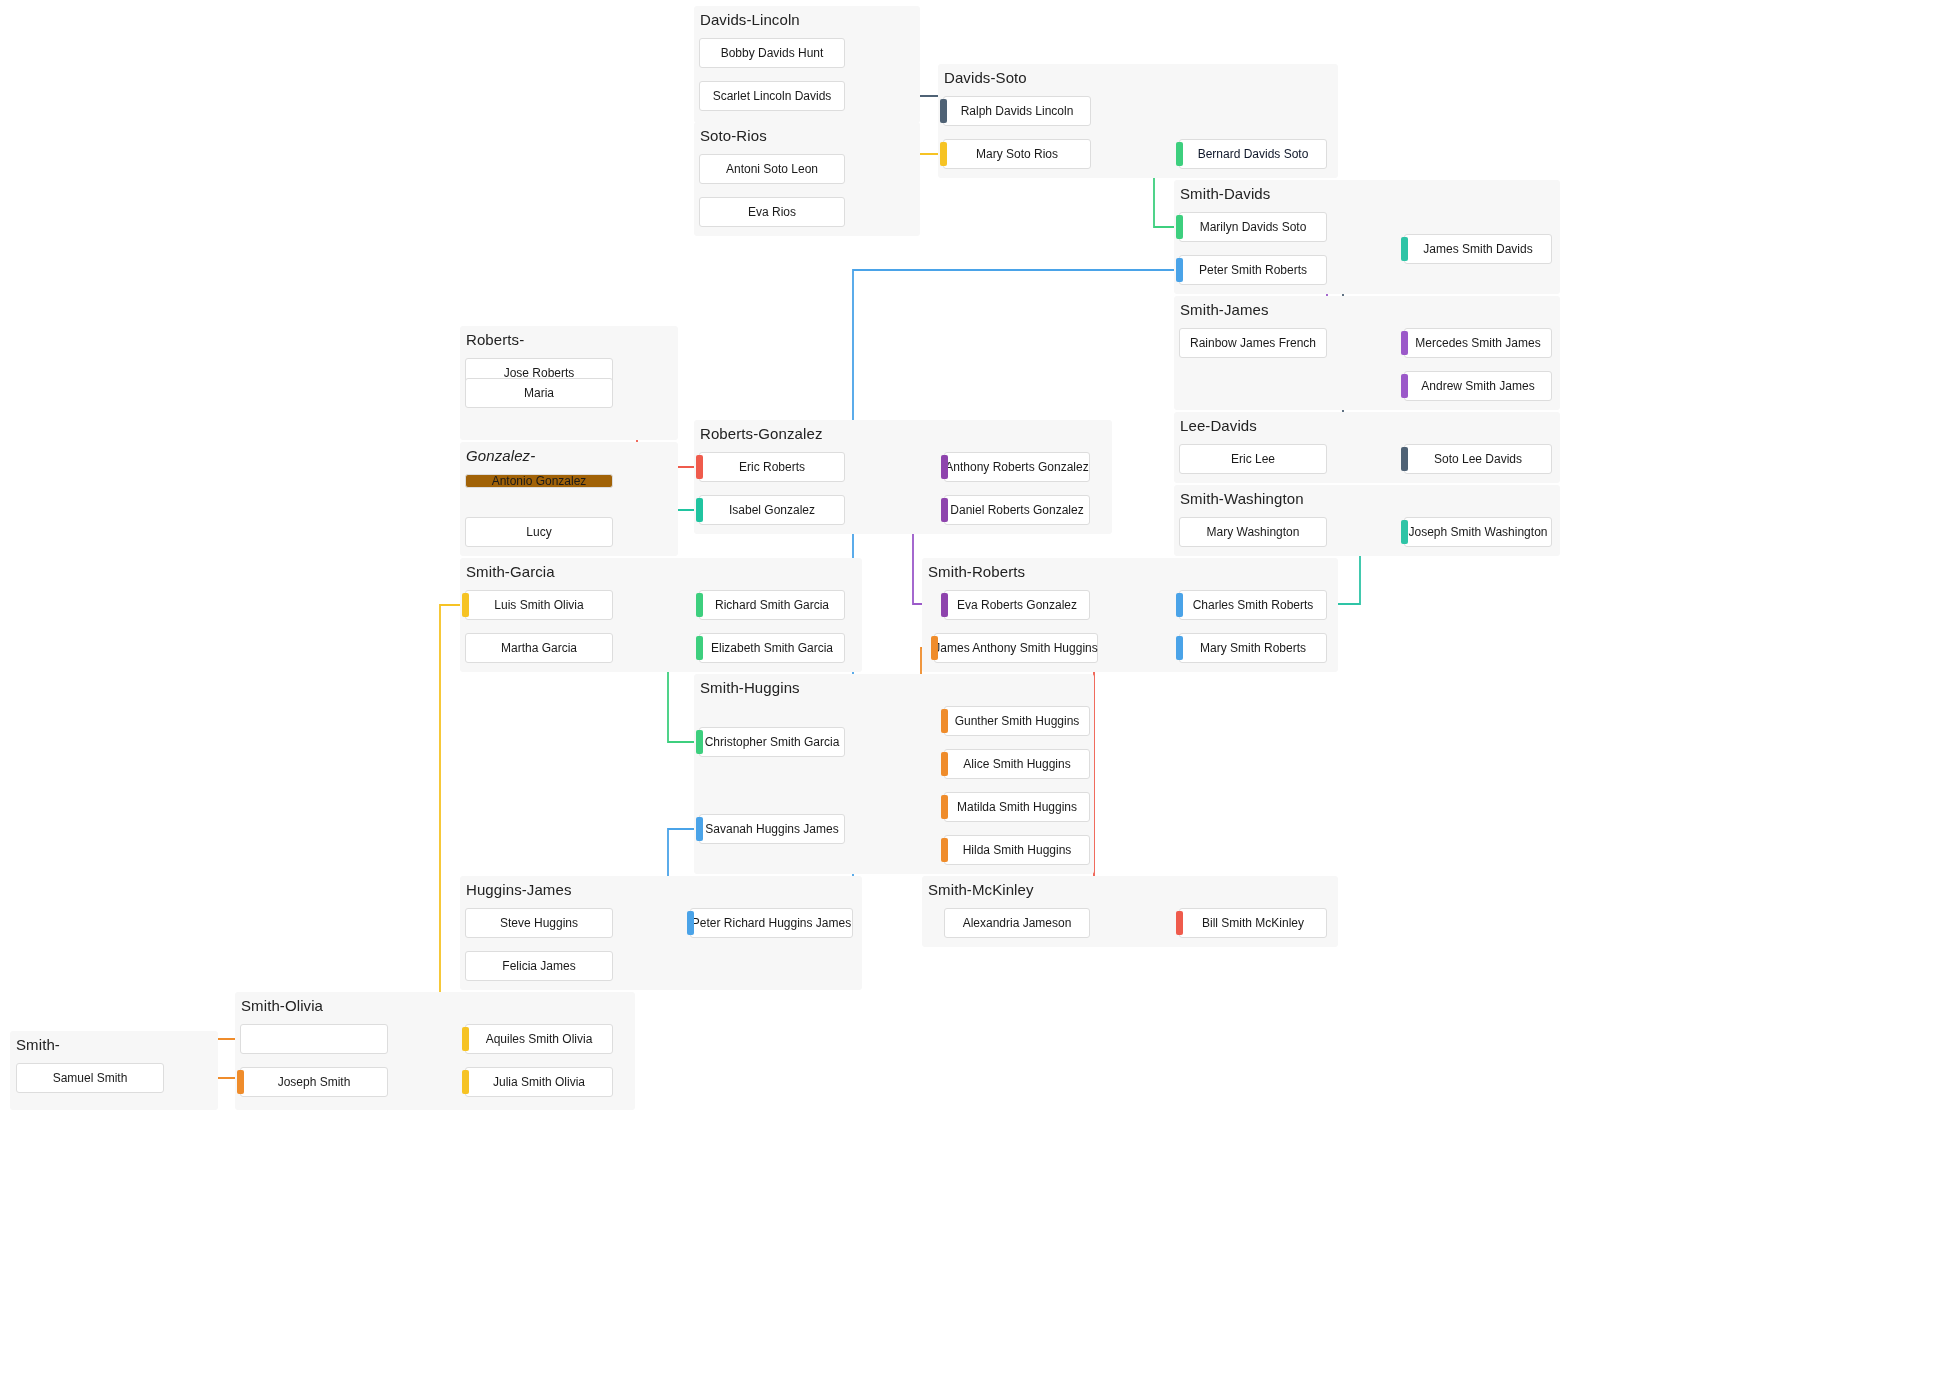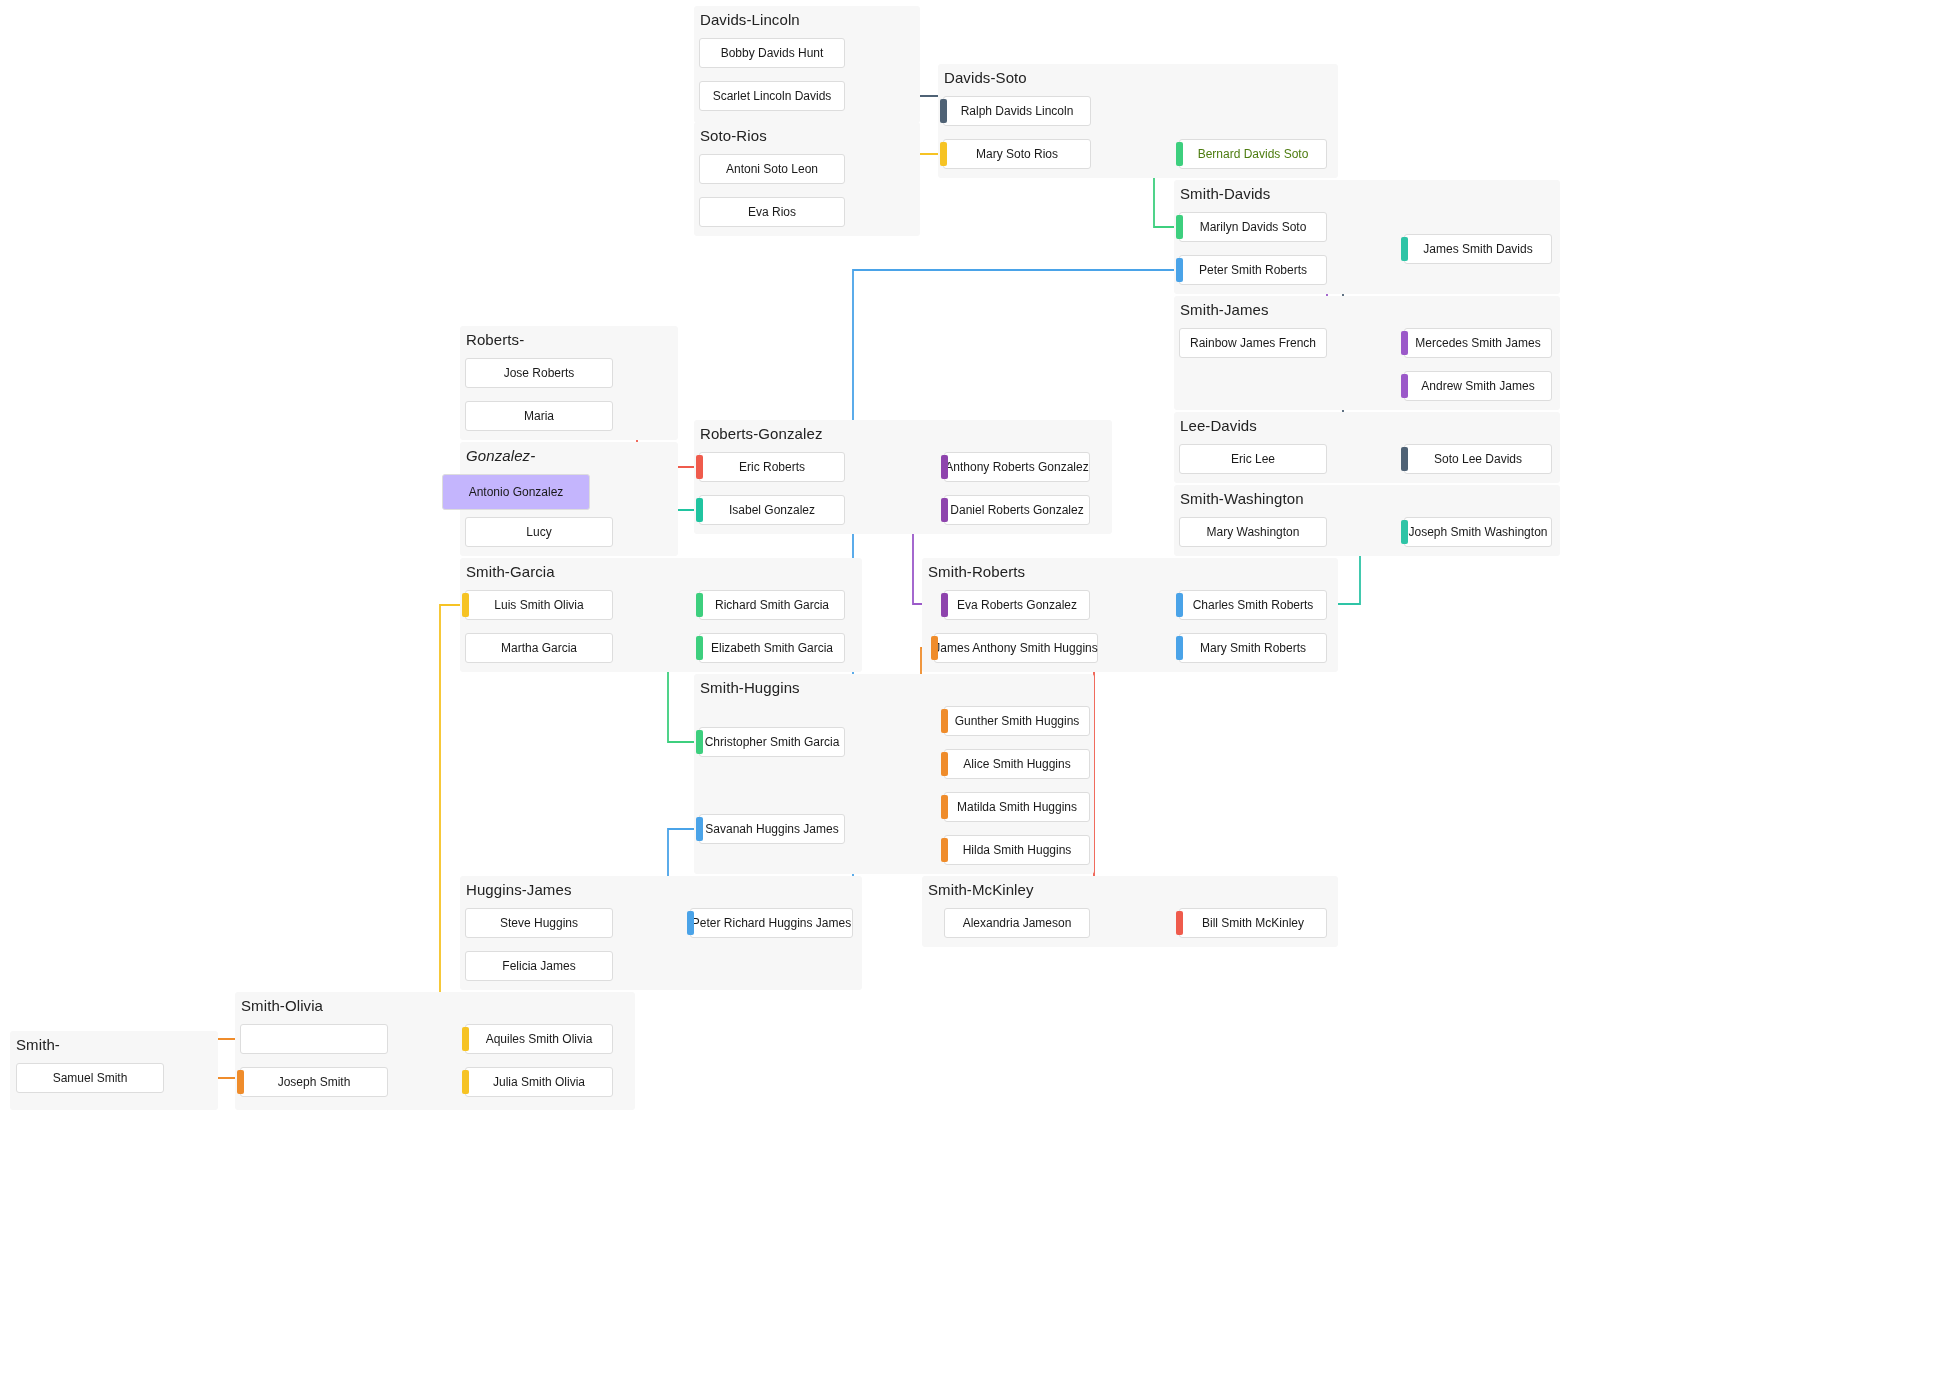--- a/index.html
+++ b/index.html
@@ -141,22 +141,22 @@
       <div class="card" style="left: 943px; top: 139px; width: 148px; height: 30px; background: rgb(255, 255, 255); border-color: rgb(221, 221, 221); color: rgb(26, 26, 26);">Mary Soto Rios</div>
       <div class="bar" style="left: 940px; top: 142px; height: 24px; background: rgb(246, 195, 36);"></div>
       <div class="card" style="left: 1179px; top: 212px; width: 148px; height: 30px; background: rgb(255, 255, 255); border-color: rgb(221, 221, 221); color: rgb(26, 26, 26);">Marilyn Davids Soto</div>
       <div class="bar" style="left: 1176px; top: 215px; height: 24px; background: rgb(61, 207, 126);"></div>
       <div class="card" style="left: 1179px; top: 255px; width: 148px; height: 30px; background: rgb(255, 255, 255); border-color: rgb(221, 221, 221); color: rgb(26, 26, 26);">Peter Smith Roberts</div>
       <div class="bar" style="left: 1176px; top: 258px; height: 24px; background: rgb(74, 163, 232);"></div>
       <div class="card" style="left: 1179px; top: 328px; width: 148px; height: 30px; background: rgb(255, 255, 255); border-color: rgb(221, 221, 221); color: rgb(26, 26, 26);">Rainbow James French</div>
       <div class="card" style="left: 1179px; top: 444px; width: 148px; height: 30px; background: rgb(255, 255, 255); border-color: rgb(221, 221, 221); color: rgb(26, 26, 26);">Eric Lee</div>
       <div class="card" style="left: 1179px; top: 517px; width: 148px; height: 30px; background: rgb(255, 255, 255); border-color: rgb(221, 221, 221); color: rgb(26, 26, 26);">Mary Washington</div>
       <div class="card" style="left: 465px; top: 358px; width: 148px; height: 30px; background: rgb(255, 255, 255); border-color: rgb(221, 221, 221); color: rgb(26, 26, 26);">Jose Roberts</div>
-      <div class="card" style="left: 465px; top: 401px; width: 148px; height: 30px; background: rgb(255, 255, 255); border-color: rgb(221, 221, 221); color: rgb(26, 26, 26);">Maria</div>
-      <div class="card" style="left: 442px; top: 474px; width: 148px; height: 36px; background: #c4b5fd; border-color: rgb(221, 221, 221); color: rgb(26, 26, 26);">Antonio Gonzalez</div>
+      <div class="card" style="left: 465px; top: 378px; width: 148px; height: 30px; background: rgb(255, 255, 255); border-color: rgb(221, 221, 221); color: rgb(26, 26, 26);">Maria</div>
+      <div class="card" style="left: 465px; top: 474px; width: 148px; height: 14px; background: #a16207; border-color: rgb(221, 221, 221); color: rgb(26, 26, 26);">Antonio Gonzalez</div>
       <div class="card" style="left: 465px; top: 517px; width: 148px; height: 30px; background: rgb(255, 255, 255); border-color: rgb(221, 221, 221); color: rgb(26, 26, 26);">Lucy</div>
       <div class="card" style="left: 699px; top: 452px; width: 146px; height: 30px; background: rgb(255, 255, 255); border-color: rgb(221, 221, 221); color: rgb(26, 26, 26);">Eric Roberts</div>
       <div class="bar" style="left: 696px; top: 455px; height: 24px; background: rgb(239, 91, 76);"></div>
       <div class="card" style="left: 699px; top: 495px; width: 146px; height: 30px; background: rgb(255, 255, 255); border-color: rgb(221, 221, 221); color: rgb(26, 26, 26);">Isabel Gonzalez</div>
       <div class="bar" style="left: 696px; top: 498px; height: 24px; background: rgb(32, 196, 160);"></div>
       <div class="card" style="left: 944px; top: 452px; width: 146px; height: 30px; background: rgb(255, 255, 255); border-color: rgb(221, 221, 221); color: rgb(26, 26, 26);">Anthony Roberts Gonzalez</div>
       <div class="bar" style="left: 941px; top: 455px; height: 24px; background: rgb(142, 68, 173);"></div>
       <div class="card" style="left: 944px; top: 495px; width: 146px; height: 30px; background: rgb(255, 255, 255); border-color: rgb(221, 221, 221); color: rgb(26, 26, 26);">Daniel Roberts Gonzalez</div>
       <div class="bar" style="left: 941px; top: 498px; height: 24px; background: rgb(142, 68, 173);"></div>
       <div class="card" style="left: 465px; top: 590px; width: 148px; height: 30px; background: rgb(255, 255, 255); border-color: rgb(221, 221, 221); color: rgb(26, 26, 26);">Luis Smith Olivia</div>
@@ -194,21 +194,21 @@
       <div class="card" style="left: 1179px; top: 908px; width: 148px; height: 30px; background: rgb(255, 255, 255); border-color: rgb(221, 221, 221); color: rgb(26, 26, 26);">Bill Smith McKinley</div>
       <div class="bar" style="left: 1176px; top: 911px; height: 24px; background: rgb(239, 91, 76);"></div>
       <div class="card" style="left: 240px; top: 1024px; width: 148px; height: 30px; background: rgb(255, 255, 255); border-color: rgb(221, 221, 221); color: rgb(26, 26, 26);"></div>
       <div class="card" style="left: 240px; top: 1067px; width: 148px; height: 30px; background: rgb(255, 255, 255); border-color: rgb(221, 221, 221); color: rgb(26, 26, 26);">Joseph Smith</div>
       <div class="bar" style="left: 237px; top: 1070px; height: 24px; background: rgb(239, 140, 43);"></div>
       <div class="card" style="left: 465px; top: 1024px; width: 148px; height: 30px; background: rgb(255, 255, 255); border-color: rgb(221, 221, 221); color: rgb(26, 26, 26);">Aquiles Smith Olivia</div>
       <div class="bar" style="left: 462px; top: 1027px; height: 24px; background: rgb(246, 195, 36);"></div>
       <div class="card" style="left: 465px; top: 1067px; width: 148px; height: 30px; background: rgb(255, 255, 255); border-color: rgb(221, 221, 221); color: rgb(26, 26, 26);">Julia Smith Olivia</div>
       <div class="bar" style="left: 462px; top: 1070px; height: 24px; background: rgb(246, 195, 36);"></div>
       <div class="card" style="left: 16px; top: 1063px; width: 148px; height: 30px; background: rgb(255, 255, 255); border-color: rgb(221, 221, 221); color: rgb(26, 26, 26);">Samuel Smith</div>
-      <div class="card" style="left: 1179px; top: 139px; width: 148px; height: 30px; background: rgb(255, 255, 255); border-color: rgb(221, 221, 221); color: #4d7c0f;">Bernard Davids Soto</div>
+      <div class="card" style="left: 1179px; top: 139px; width: 148px; height: 30px; background: rgb(255, 255, 255); border-color: rgb(221, 221, 221); color: #0f172a;">Bernard Davids Soto</div>
       <div class="bar" style="left: 1176px; top: 142px; height: 24px; background: rgb(61, 207, 126);"></div>
       <div class="card" style="left: 1404px; top: 234px; width: 148px; height: 30px; background: rgb(255, 255, 255); border-color: rgb(221, 221, 221); color: rgb(26, 26, 26);">James Smith Davids</div>
       <div class="bar" style="left: 1401px; top: 237px; height: 24px; background: rgb(46, 196, 166);"></div>
       <div class="card" style="left: 1404px; top: 328px; width: 148px; height: 30px; background: rgb(255, 255, 255); border-color: rgb(221, 221, 221); color: rgb(26, 26, 26);">Mercedes Smith James</div>
       <div class="bar" style="left: 1401px; top: 331px; height: 24px; background: rgb(155, 89, 201);"></div>
       <div class="card" style="left: 1404px; top: 371px; width: 148px; height: 30px; background: rgb(255, 255, 255); border-color: rgb(221, 221, 221); color: rgb(26, 26, 26);">Andrew Smith James</div>
       <div class="bar" style="left: 1401px; top: 374px; height: 24px; background: rgb(155, 89, 201);"></div>
       <div class="card" style="left: 1404px; top: 444px; width: 148px; height: 30px; background: rgb(255, 255, 255); border-color: rgb(221, 221, 221); color: rgb(26, 26, 26);">Soto Lee Davids</div>
       <div class="bar" style="left: 1401px; top: 447px; height: 24px; background: rgb(79, 98, 117);"></div>
       <div class="card" style="left: 1404px; top: 517px; width: 148px; height: 30px; background: rgb(255, 255, 255); border-color: rgb(221, 221, 221); color: rgb(26, 26, 26);">Joseph Smith Washington</div>

